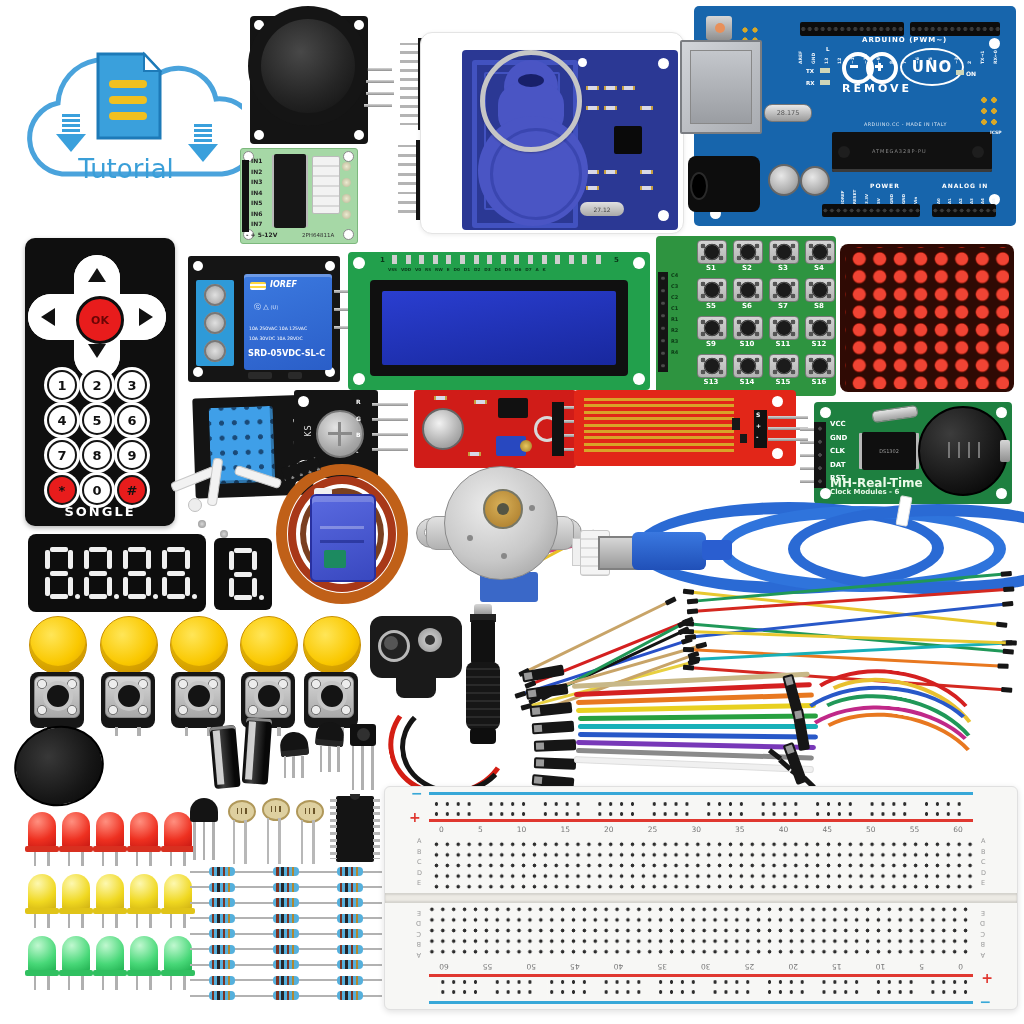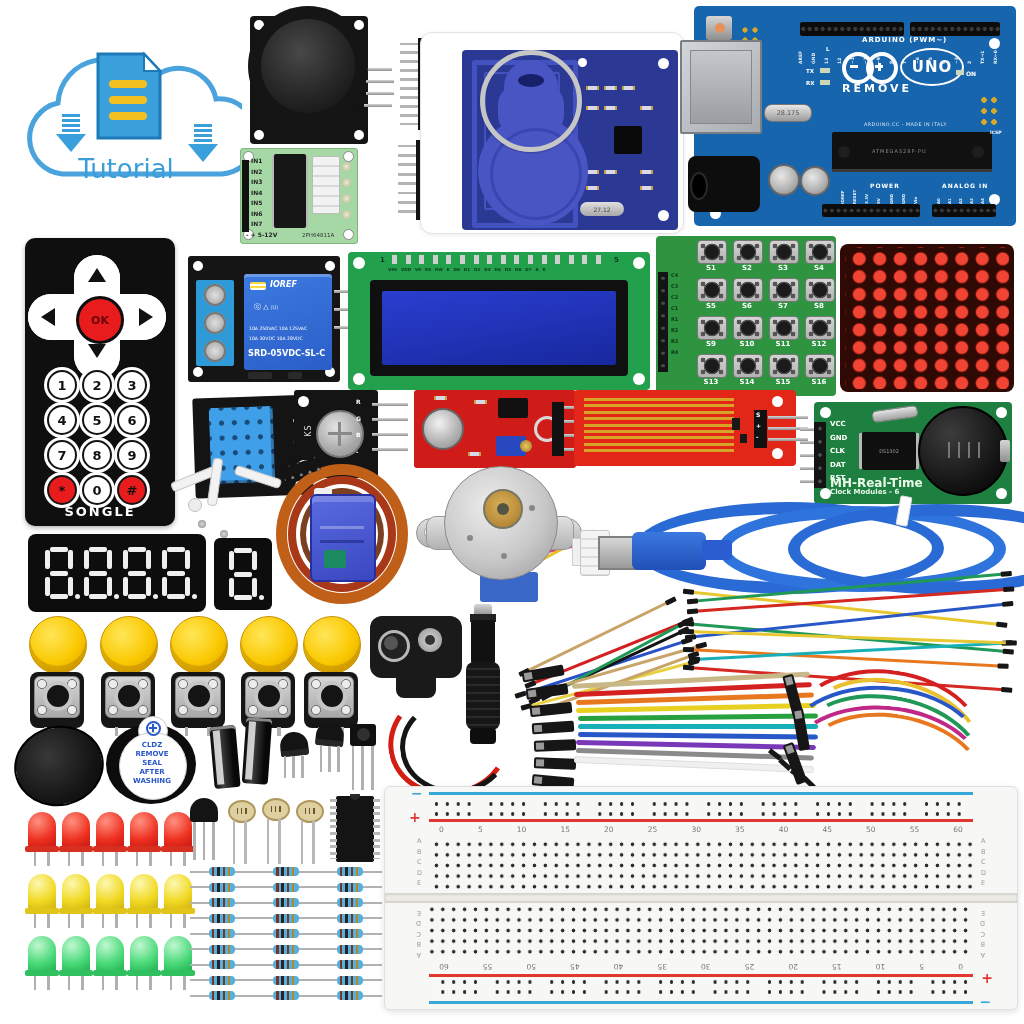--- a/index.html
+++ b/index.html
@@ -739,36 +739,20 @@
     <div class="wa" style="left:30px;top:54px;width:180px;height:112px;border-top-color:#e87820;transform:rotate(10deg);"></div>
     <div class="a" style="left:0;top:92px;width:14px;height:5px;background:#161616;transform:rotate(38deg);"></div>
     <div class="a" style="left:10px;top:102px;width:14px;height:5px;background:#161616;transform:rotate(42deg);"></div>
     <div class="a" style="left:22px;top:112px;width:14px;height:5px;background:#161616;transform:rotate(36deg);"></div>
     <div class="a" style="left:34px;top:120px;width:14px;height:5px;background:#161616;transform:rotate(44deg);"></div>
   </div>
 
   <div class="a" style="left:14px;top:724px;width:88px;height:80px;">
     <div class="a" style="left:0;top:2px;width:86px;height:76px;border-radius:50%;background:radial-gradient(circle at 40% 35%,#383838,#161616 60%,#050505);transform:rotate(-12deg);border:2px solid #000;"></div>
   </div>
-  <div class="a" style="left:100px;top:716px;width:116px;height:88px;">
-    <div class="a" style="left:6px;top:8px;width:90px;height:80px;border-radius:50%;background:#0c0c0c;"></div>
-    <div class="a" style="left:38px;top:0px;width:28px;height:28px;border-radius:50%;background:#fff;border:1px solid #ccc;"></div>
-    <div class="a" style="left:19px;top:16px;width:66px;height:66px;border-radius:50%;background:#fff;border:1px solid #ccc;"></div>
-    <div class="a" style="left:46px;top:5px;width:11px;height:11px;border-radius:50%;border:2px solid #2858c8;">
-      <div class="a" style="left:4px;top:1px;width:2px;height:8px;background:#2858c8;"></div>
-      <div class="a" style="left:1px;top:4px;width:8px;height:2px;background:#2858c8;"></div>
-    </div>
-    <div class="a" style="left:19px;top:25px;width:66px;text-align:center;font-size:7px;font-weight:bold;color:#2858c8;line-height:9px;">
-      <div>CLDZ</div>
-        <div>REMOVE</div>
-        <div>SEAL</div>
-        <div>AFTER</div>
-        <div>WASHING</div>
-    </div>
-  </div>
 
   <div class="a" style="left:212px;top:718px;width:62px;height:78px;">
     <div class="a" style="left:0;top:8px;width:26px;height:62px;border-radius:4px;background:linear-gradient(90deg,#080808,#404040 35%,#080808 80%);transform:rotate(-5deg);box-shadow:inset 0 3px 0 #888;">
       <div class="a" style="left:3px;top:4px;width:7px;height:54px;background:rgba(235,235,235,0.85);"></div>
     </div>
     <div class="a" style="left:32px;top:0;width:26px;height:66px;border-radius:4px;background:linear-gradient(90deg,#080808,#404040 35%,#080808 80%);transform:rotate(4deg);box-shadow:inset 0 3px 0 #888;">
       <div class="a" style="left:3px;top:4px;width:7px;height:58px;background:rgba(235,235,235,0.85);"></div>
     </div>
   </div>
 

